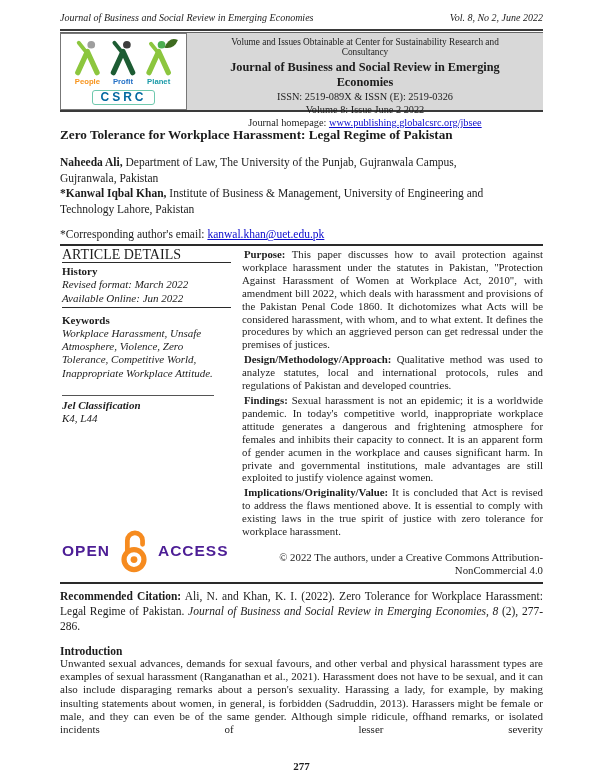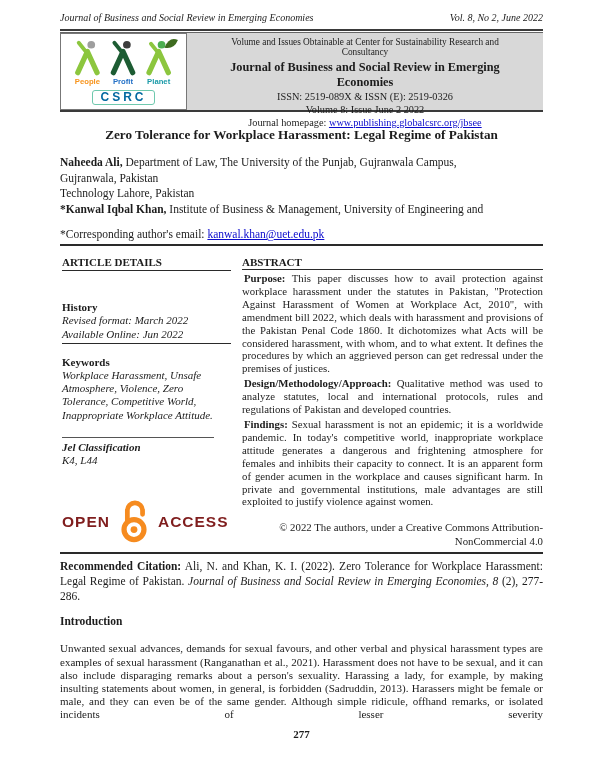--- a/index.html
+++ b/index.html
@@ -15,49 +15,49 @@
   
   .header-box { display: flex; border-top: 1px solid #666; border-bottom: 2px solid #3a3a3a; margin-top: 1px; height: 80px; }
   .logo-cell { width: 127px; background: #fff; border: 1px solid #777; display: flex; flex-direction: column; align-items: center; justify-content: center; padding: 2px 0; }
   .csrc-text { font-family: "Liberation Sans", sans-serif; font-weight: bold; font-size: 12px; letter-spacing: 3px; color: #0369a1; border: 1px solid #6fc9ae; border-radius: 3px; padding: 0 7px; line-height: 13px; }
   .gray-cell { flex: 1; background: #d8d8d8; text-align: center; padding: 4px 20px 3px; display: flex; flex-direction: column; justify-content: space-between; }
   .obtainable { font-size: 9.3px; }
   .jtitle { font-weight: bold; font-size: 12.3px; margin-top: 3px; }
   .issn, .volline, .homepage { font-size: 10.3px; line-height: 13px; }
   .link { color: #0a0acc; text-decoration: underline; cursor: pointer; }
   
-  .title { font-size: 13.2px; font-weight: bold; text-align: center; margin-top: 15px; }
+  .title { font-size: 13.2px; font-weight: bold; margin-top: 15px; }
   .authors { margin-top: 12px; font-size: 11.5px; line-height: 15.5px; }
   .email-line { margin-top: 11px; font-size: 11.5px; }
   
   .table-rule { border-top: 2.5px solid #2a2a2a; margin-top: 4px; }
   .paper-table { display: flex; gap: 11px; }
   .col-details { width: 171px; display: flex; flex-direction: column; font-size: 11px; line-height: 13.2px; padding-left: 2px; }
   .col-abstract { flex: 1; display: flex; flex-direction: column; }
-  .col-header { font-weight: bold; font-size: 11px; padding: 10px 0 1px; border-bottom: 1.5px solid #2a2a2a; }
-  .lbl { font-weight: bold; margin-top: 28px; }
+  .col-header { font-weight: normal; font-size: 14px; padding: 2px 0 1px; border-bottom: 1.5px solid #2a2a2a; }
+  .lbl { font-weight: bold; }
   .ital { font-style: italic; }
   .history-block { border-bottom: 1px solid #2a2a2a; padding: 2px 0 2px; }
-  .kw { margin-top: 12px; }
+  .kw { margin-top: 6px; }
   .kwtext { line-height: 13.2px; }
   .jel-sep { border-top: 1px solid #555; width: 152px; margin-top: 15px; }
   .jel-label { font-weight: bold; font-style: italic; margin-top: 3px; }
   
   .abs { font-size: 10.8px; line-height: 12.9px; text-align: justify; margin: 0; padding-top: 2px; }
   .abs b { padding-left: 2px; }
   .copyright { margin-top: 13px; text-align: right; font-size: 10.8px; line-height: 13.5px; }
   
   .oa-logo { margin-top: auto; display: flex; align-items: center; gap: 5px; white-space: nowrap; padding-bottom: 4px; }
-  .oa-word { font-family: "Liberation Sans", sans-serif; font-weight: bold; font-size: 15.5px; letter-spacing: 1px; color: #7f1d1d; }
+  .oa-word { font-family: "Liberation Sans", sans-serif; font-weight: bold; font-size: 15.5px; letter-spacing: 1px; color: #4c1d95; }
   
   .bottom-rule { border-top: 2px solid #2a2a2a; margin-top: 4px; }
   .citation { font-size: 11.5px; line-height: 15px; text-align: justify; margin-top: 5px; }
   .intro-heading { font-weight: bold; font-size: 11.5px; margin-top: 11px; }
-  .intro { font-size: 11px; line-height: 13.2px; text-align: justify; text-align-last: justify; margin-top: 15px; }
-  .footer-num { text-align: center; font-weight: bold; font-size: 11px; margin-top: 6px; }
+  .intro { font-size: 11px; line-height: 13.2px; text-align: justify; text-align-last: justify; margin-top: 0; }
+  .footer-num { text-align: center; font-weight: bold; font-size: 11px; margin-top: 24px; }
 </style>
 </head>
 <body>
 
 <div class="page">
 
   <div class="masthead">
     <span>Journal of Business and Social Review in Emerging Economies</span>
     <span>Vol. 8, No 2, June 2022</span>
   </div>
@@ -94,22 +94,22 @@
       <div class="volline">Volume 8: Issue June 2 2022</div>
       <div class="homepage"><span>Journal homepage: </span><a class="link">www.publishing.globalcsrc.org/jbsee</a></div>
     </div>
   </div>
 
   <div class="title">Zero Tolerance for Workplace Harassment: Legal Regime of Pakistan</div>
 
   <div class="authors">
     <div><b>Naheeda Ali,</b><span> Department of Law, The University of the Punjab, Gujranwala Campus,</span></div>
     <div>Gujranwala, Pakistan</div>
+    <div><b>*Kanwal Iqbal Khan,</b><span> Institute of Business &amp; Management, University of Engineering and</span></div>
     <div>Technology Lahore, Pakistan</div>
-    <div><b>*Kanwal Iqbal Khan,</b><span> Institute of Business &amp; Management, University of Engineering and</span></div>
   </div>
 
   <div class="email-line"><span>*Corresponding author's email: </span><a class="link">kanwal.khan@uet.edu.pk</a></div>
 
   <div class="table-rule"></div>
 
   <div class="paper-table">
     <div class="col-details">
       <div class="col-header">ARTICLE DETAILS</div>
       <div class="history-block">
@@ -127,24 +127,24 @@
         <svg width="38" height="46" viewBox="0 0 40 46">
           <path d="M 13 24 L 13 12 A 8 8 0 0 1 29 12 L 29 16" fill="none" stroke="#f68b1f" stroke-width="5" stroke-linecap="round"></path>
           <circle cx="20" cy="32" r="10.5" fill="#ffffff" stroke="#f68b1f" stroke-width="5.5"></circle>
           <circle cx="20" cy="32" r="3.6" fill="#f68b1f"></circle>
         </svg>
         <span class="oa-word">ACCESS</span>
       </div>
     </div>
 
     <div class="col-abstract">
-      <div class="col-header">ABSTRACT</div>
       <p class="abs"><b>Purpose:</b> <span>This paper discusses how to avail protection against workplace harassment under the statutes in Pakistan, "Protection Against Harassment of Women at Workplace Act, 2010", with amendment bill 2022, which deals with harassment and provisions of the Pakistan Penal Code 1860. It dichotomizes what Acts will be considered harassment, with whom, and to what extent. It defines the procedures by which an aggrieved person can get redressal under the premises of justices.</span></p>
       <p class="abs"><b>Design/Methodology/Approach:</b> <span>Qualitative method was used to analyze statutes, local and international protocols, rules and regulations of Pakistan and developed countries.</span></p>
       <p class="abs"><b>Findings:</b> <span>Sexual harassment is not an epidemic; it is a worldwide pandemic. In today's competitive world, inappropriate workplace attitude generates a dangerous and frightening atmosphere for females and inhibits their capacity to connect. It is an apparent form of gender acumen in the workplace and causes significant harm. In private and governmental institutions, male advantages are still exploited to justify violence against women.</span></p>
+      <p class="abs"><b>Implications/Originality/Value:</b> <span>It is concluded that Act is revised to address the flaws mentioned above. It is essential to comply with existing laws in the true spirit of justice with zero tolerance for workplace harassment.</span></p>
       <div class="copyright">
         <div>© 2022 The authors, under a Creative Commons Attribution-</div>
         <div>NonCommercial 4.0</div>
       </div>
     </div>
   </div>
 
   <div class="bottom-rule"></div>
 
   <p class="citation"><b>Recommended Citation:</b><span> Ali, N. and Khan, K. I. (2022). Zero Tolerance for Workplace Harassment: Legal Regime of Pakistan. </span><i>Journal of Business and Social Review in Emerging Economies, 8</i><span> (2), 277-286.</span></p>

